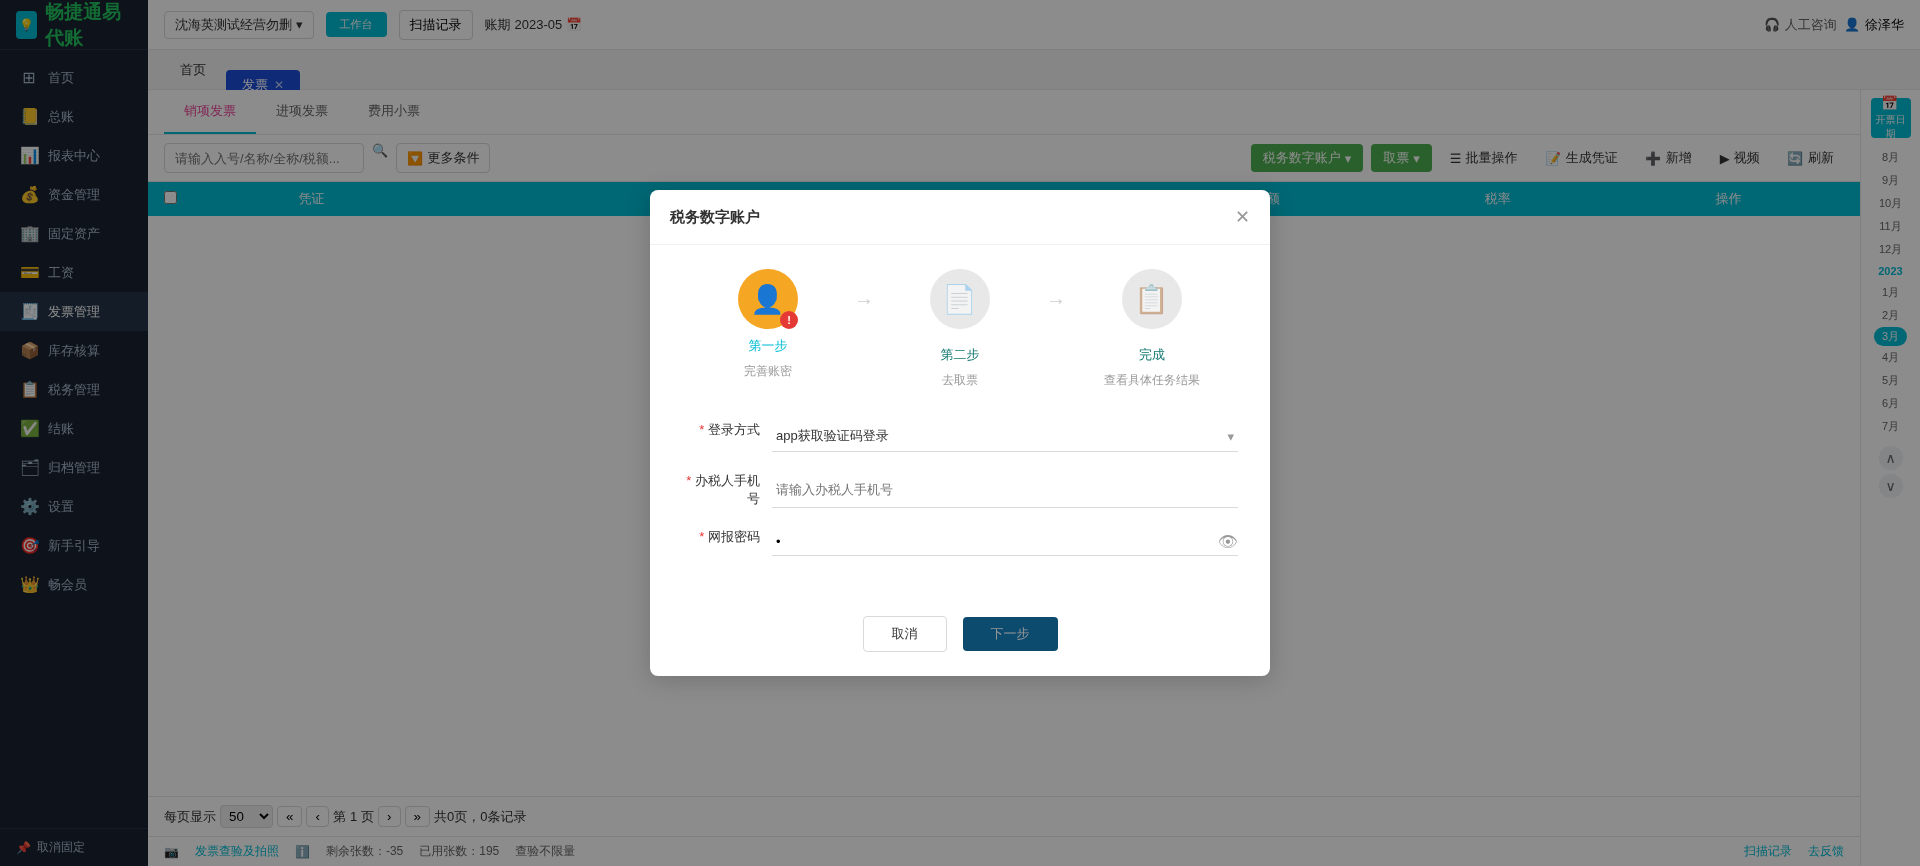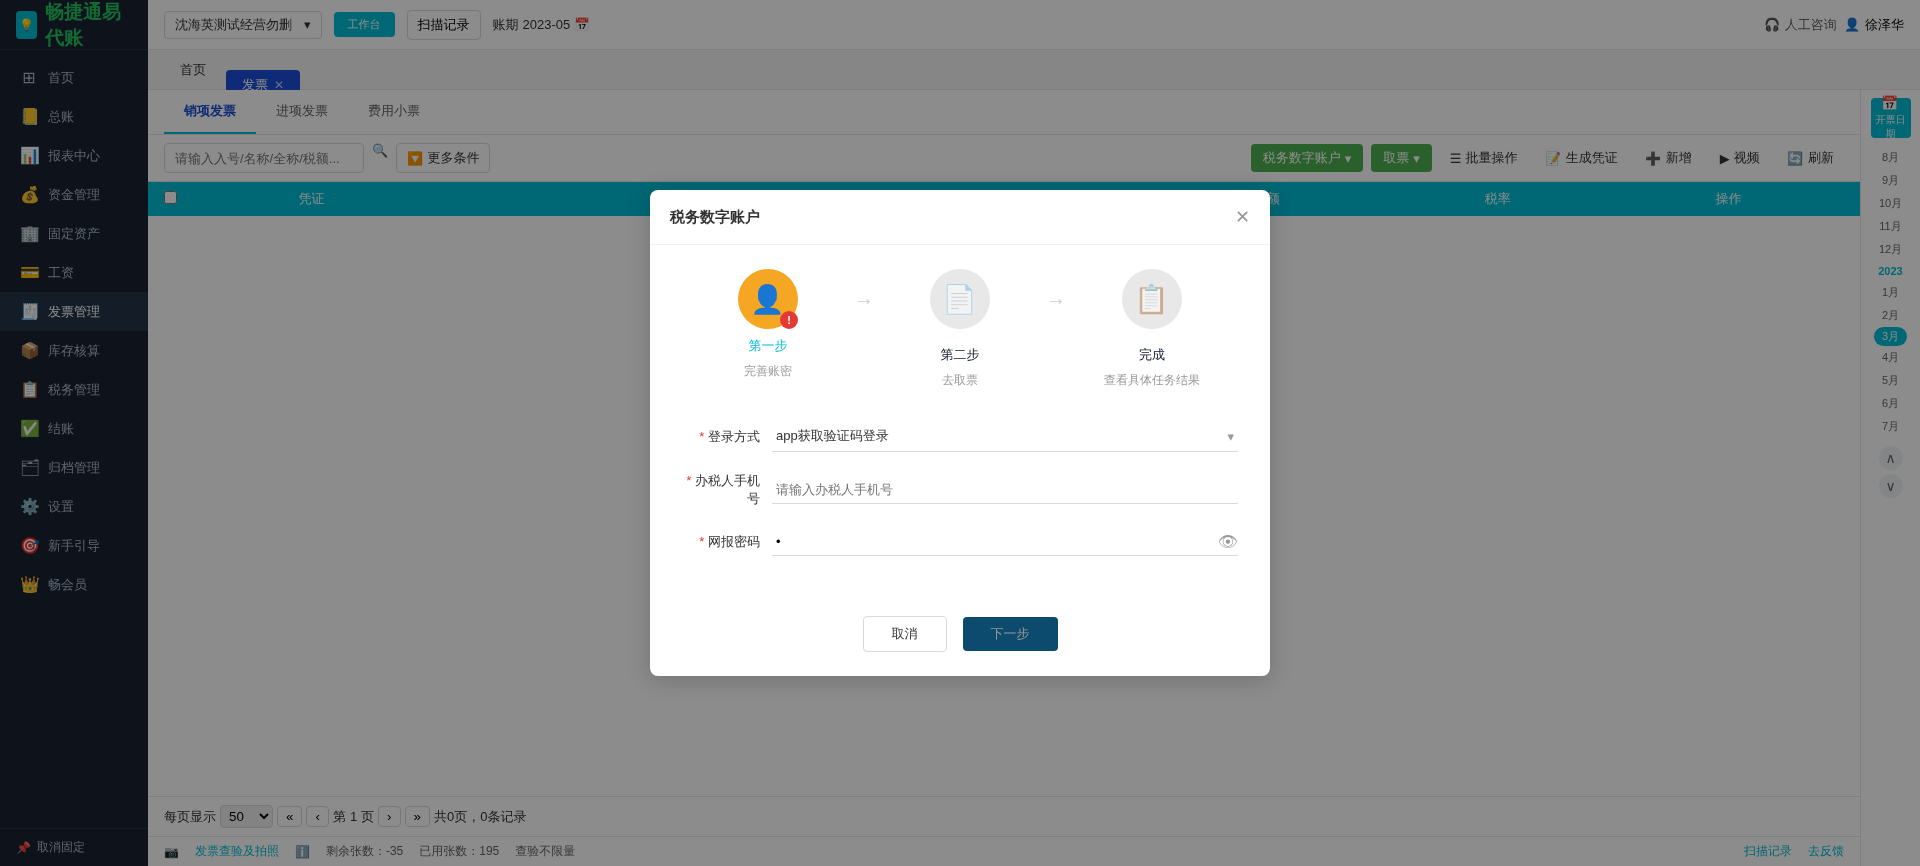--- a/index.html
+++ b/index.html
@@ -15,21 +15,21 @@
     .sidebar-logo-text { font-size: 19px; color: #22c55e; font-weight: bold; }
     .sidebar-nav { flex: 1; overflow-y: auto; padding: 8px 0; }
     .sidebar-item { display: flex; align-items: center; gap: 10px; padding: 10px 20px; cursor: pointer; color: #a8b8cc; font-size: 13px; }
     .sidebar-item.active { background: #243447; color: #fff; }
     .sidebar-item-icon { width: 18px; text-align: center; font-size: 16px; }
     .sidebar-footer { padding: 10px 16px; border-top: 1px solid #243447; color: #a8b8cc; font-size: 12px; cursor: pointer; display: flex; align-items: center; gap: 6px; }
 
     
     .main-area { flex: 1; display: flex; flex-direction: column; overflow: hidden; }
     .top-bar { height: 50px; background: #fff; border-bottom: 1px solid #e8e8e8; display: flex; align-items: center; padding: 0 16px; gap: 12px; }
-    .company-selector { display: flex; align-items: center; gap: 12px; font-size: 13px; color: #333; border: 1px solid #d9d9d9; border-radius: 4px; padding: 4px 10px; cursor: pointer; }
+    .company-selector { display: flex; align-items: center; gap: 4px; font-size: 13px; color: #333; border: 1px solid #d9d9d9; border-radius: 4px; padding: 4px 10px; cursor: pointer; }
     .top-bar-actions { display: flex; align-items: center; gap: 8px; margin-left: auto; }
     .workspace-btn { background: #00bcd4; color: #fff; border: none; border-radius: 4px; padding: 5px 14px; cursor: pointer; font-size: 11px; }
     .switch-btn { border: 1px solid #d9d9d9; background: #fff; border-radius: 4px; padding: 5px 10px; cursor: pointer; font-size: 13px; }
     .period-info { font-size: 13px; color: #333; display: flex; align-items: center; gap: 4px; }
     .help-btn { display: flex; align-items: center; gap: 4px; cursor: pointer; color: #666; }
     .user-avatar { display: flex; align-items: center; gap: 4px; cursor: pointer; }
 
     
     .tab-bar { height: 40px; background: #f5f5f5; border-bottom: 1px solid #e8e8e8; display: flex; align-items: center; padding: 0 16px; gap: 4px; }
     .tab-item { padding: 6px 16px; border-radius: 4px 4px 0 0; cursor: pointer; font-size: 13px; display: flex; align-items: center; gap: 6px; }
@@ -38,21 +38,21 @@
     .tab-close { font-size: 12px; opacity: 0.7; }
 
     
     .content-area { flex: 1; display: flex; overflow: hidden; background: #f0f2f5; }
     .main-content { flex: 1; display: flex; flex-direction: column; overflow: hidden; }
 
     
     .page-header { background: #fff; padding: 0 16px; border-bottom: 1px solid #e8e8e8; }
     .sub-tabs { display: flex; gap: 0; }
     .sub-tab { padding: 12px 20px; cursor: pointer; font-size: 13px; color: #666; border-bottom: 2px solid transparent; }
-    .sub-tab.active { color: #1d4ed8; border-bottom: 2px solid #00bcd4; font-weight: bold; }
+    .sub-tab.active { color: #ec4899; border-bottom: 2px solid #00bcd4; font-weight: normal; }
 
     
     .toolbar { background: #fff; padding: 8px 16px; display: flex; gap: 8px; border-bottom: 1px solid #e8e8e8; }
     .search-input { border: 1px solid #d9d9d9; border-radius: 4px; padding: 5px 10px; font-size: 13px; width: 200px; outline: none; }
     .filter-btn { display: flex; align-items: center; gap: 4px; border: 1px solid #d9d9d9; border-radius: 4px; padding: 5px 10px; cursor: pointer; font-size: 13px; background: #fff; color: #333; }
     .toolbar-right { margin-left: auto; display: flex; align-items: center; gap: 8px; }
     .tax-digital-btn { background: #4caf50; color: #fff; border: none; border-radius: 4px; padding: 5px 12px; cursor: pointer; font-size: 13px; display: flex; align-items: center; gap: 4px; }
     .fetch-btn { background: #4caf50; color: #fff; border: none; border-radius: 4px; padding: 5px 12px; cursor: pointer; font-size: 13px; display: flex; align-items: center; gap: 4px; }
     .action-btn { display: flex; align-items: center; gap: 4px; padding: 5px 10px; cursor: pointer; font-size: 13px; color: #333; border: none; background: transparent; }
 
@@ -92,26 +92,26 @@
 
     
     .steps { display: flex; align-items: flex-start; justify-content: center; margin-bottom: 32px; gap: 0; }
     .step { display: flex; flex-direction: column; align-items: center; gap: 8px; flex: 1; }
     .step-icon-wrap { width: 60px; height: 60px; border-radius: 50%; display: flex; align-items: center; justify-content: center; position: relative; }
     .step-icon-wrap.active-step { background: #f5a623; }
     .step-icon-wrap.inactive-step { background: #e8e8e8; }
     .step-icon { font-size: 28px; }
     .step-alert { position: absolute; bottom: 0; right: 0; width: 18px; height: 18px; background: #e53935; border-radius: 50%; display: flex; align-items: center; justify-content: center; color: #fff; font-size: 11px; font-weight: bold; }
     .step-label { font-size: 13px; color: #00bcd4; }
-    .step-label.inactive { color: #0f172a; margin-top: 9px; }
+    .step-label.inactive { color: #0f766e; margin-top: 9px; }
     .step-desc { font-size: 12px; color: #999; }
     .step-arrow { color: #ccc; font-size: 20px; padding-top: 18px; flex: 0; }
 
     
-    .form-row { display: flex; align-items: center; margin-bottom: 20px; }
+    .form-row { display: flex; margin-bottom: 20px; }
     .form-label { width: 90px; font-size: 13px; color: #333; text-align: right; padding-right: 12px; flex-shrink: 0; }
     .form-label.required::before { content: '* '; color: #e53935; }
     .form-select { display: flex; align-items: center; justify-content: space-between; flex: 1; border: none; border-bottom: 1px solid #d9d9d9; padding: 6px 4px; cursor: pointer; }
     .form-select-value { color: #333; font-size: 13px; }
     .form-select-arrow { color: #999; }
     .form-input { flex: 1; border: none; border-bottom: 1px solid #d9d9d9; padding: 6px 4px; font-size: 13px; outline: none; }
     .form-input-wrap { flex: 1; display: flex; align-items: center; border-bottom: 1px solid #d9d9d9; }
     .eye-icon { color: #999; cursor: pointer; font-size: 16px; }
 
     

